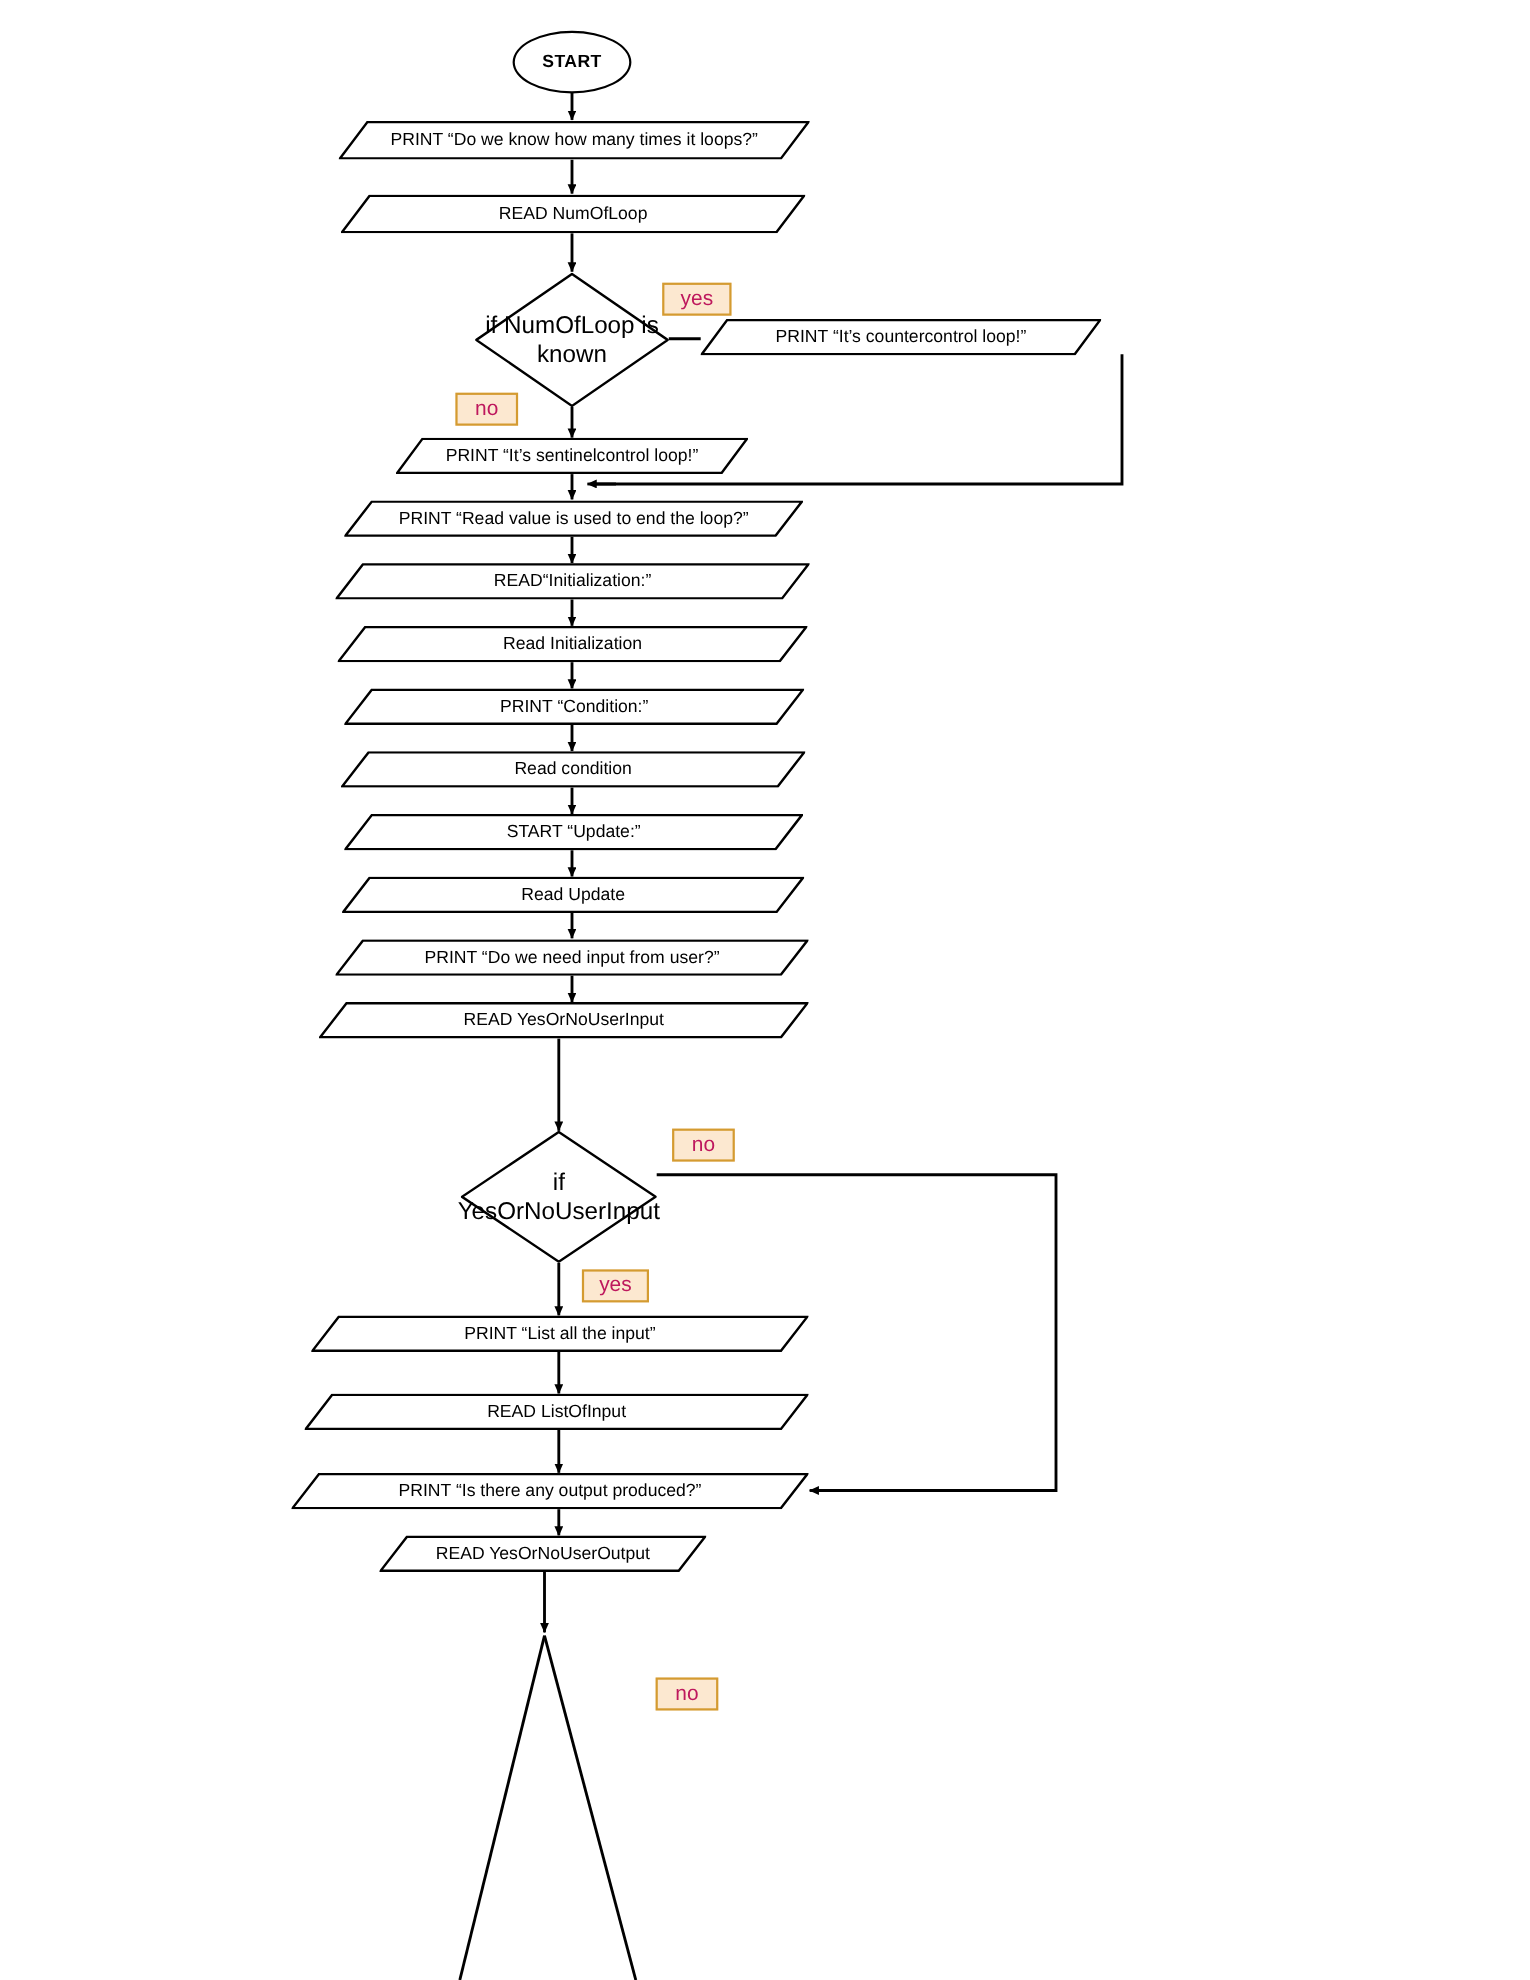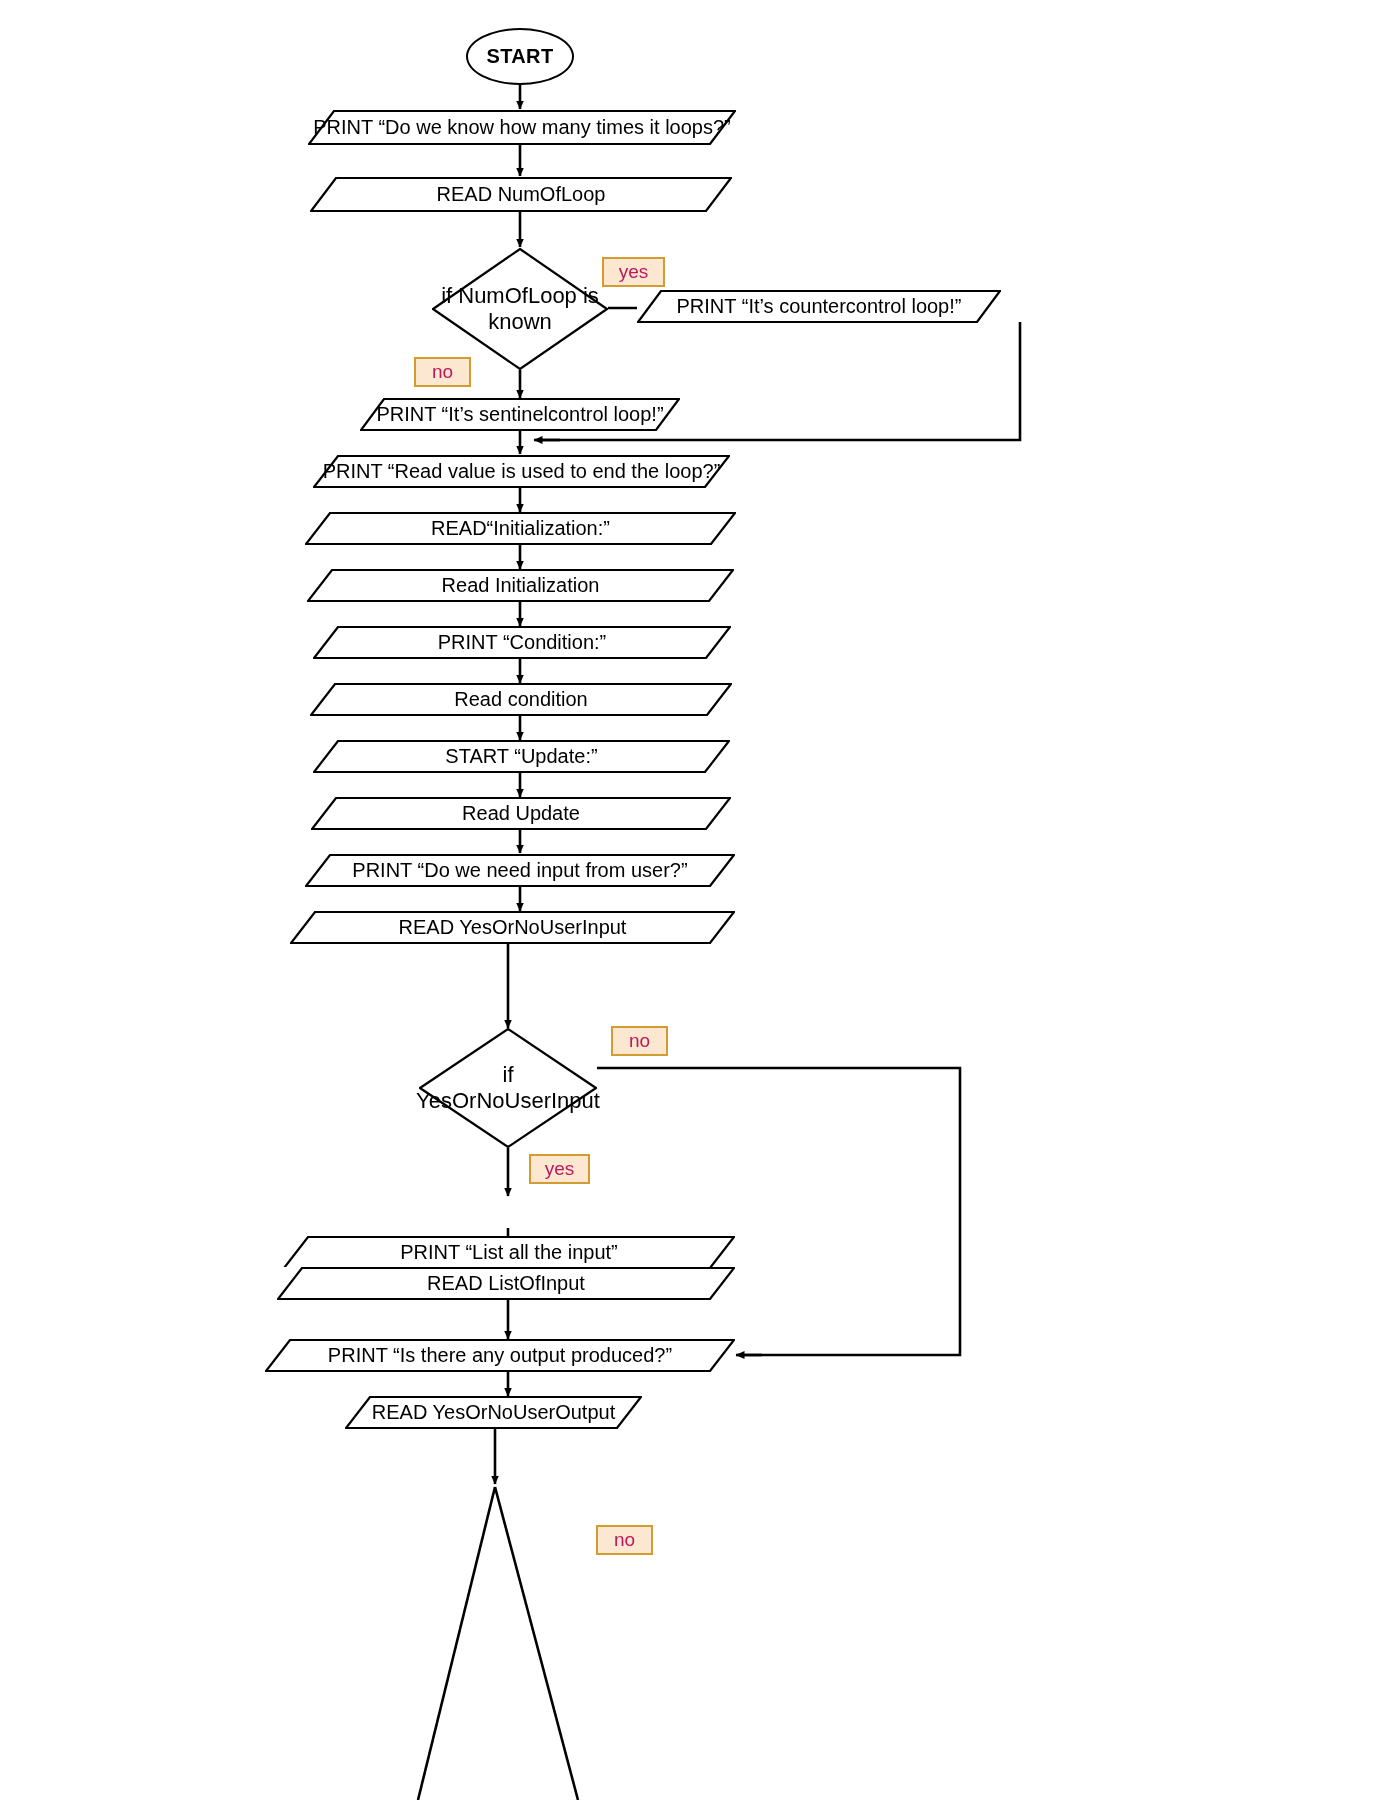--- a/index.html
+++ b/index.html
@@ -6,27 +6,27 @@
   html,body{margin:0;padding:0;background:#ffffff;}
   body{font-family:"Liberation Sans", sans-serif;}
   #canvas{position:relative;width:1391px;height:1800px;background:#ffffff;overflow:hidden;}
 
   
   .node{position:absolute;box-sizing:border-box;}
 
   .oval{
     border:2.5px solid #000;border-radius:50%;background:#fff;
     display:flex;align-items:center;justify-content:center;
-    font-weight:bold;font-size:20px;letter-spacing:.4px;color:#000;
+    font-weight:bold;font-size:16px;letter-spacing:.4px;color:#000;
   }
 
   .io{
     background:#fff;
     display:flex;align-items:center;justify-content:center;
-    font-size:20px;color:#000;white-space:nowrap;
+    font-size:16px;color:#000;white-space:nowrap;
   }
   .io .io-shape{position:absolute;left:0;top:0;width:100%;height:100%;}
   .io .io-label{position:relative;z-index:2;padding:0 8px;}
 
   .diamond{display:flex;align-items:center;justify-content:center;}
   .diamond .dia-shape{position:absolute;left:0;top:0;width:100%;height:100%;}
   .diamond .dia-label{position:relative;z-index:2;font-size:22px;color:#000;
     text-align:center;line-height:1.18;white-space:pre-line;padding:0 4px;}
 
   
@@ -214,21 +214,21 @@
     <span class="dia-label">if YesOrNoUserInput</span>
   </div>
 
   <div class="tag" style="left:611px;top:1026px;width:57px;height:30px;">
     <span>no</span>
   </div>
   <div class="tag" style="left:529px;top:1154px;width:61px;height:30px;">
     <span>yes</span>
   </div>
 
-  <div class="node io" style="left:283px;top:1196px;width:452px;height:33px;margin-top:40px;">
+  <div class="node io" style="left:283px;top:1196px;width:452px;height:33px;">
     <svg class="io-shape" viewBox="0 0 452 33" preserveAspectRatio="none">
       <polygon points="25,1 451,1 427,32 1,32" fill="#fff" stroke="#000" stroke-width="2.2" vector-effect="non-scaling-stroke"></polygon>
     </svg>
     <span class="io-label">PRINT “List all the input”</span>
   </div>
 
   <div class="node io" style="left:277px;top:1267px;width:458px;height:33px;">
     <svg class="io-shape" viewBox="0 0 458 33" preserveAspectRatio="none">
       <polygon points="25,1 457,1 433,32 1,32" fill="#fff" stroke="#000" stroke-width="2.2" vector-effect="non-scaling-stroke"></polygon>
     </svg>

